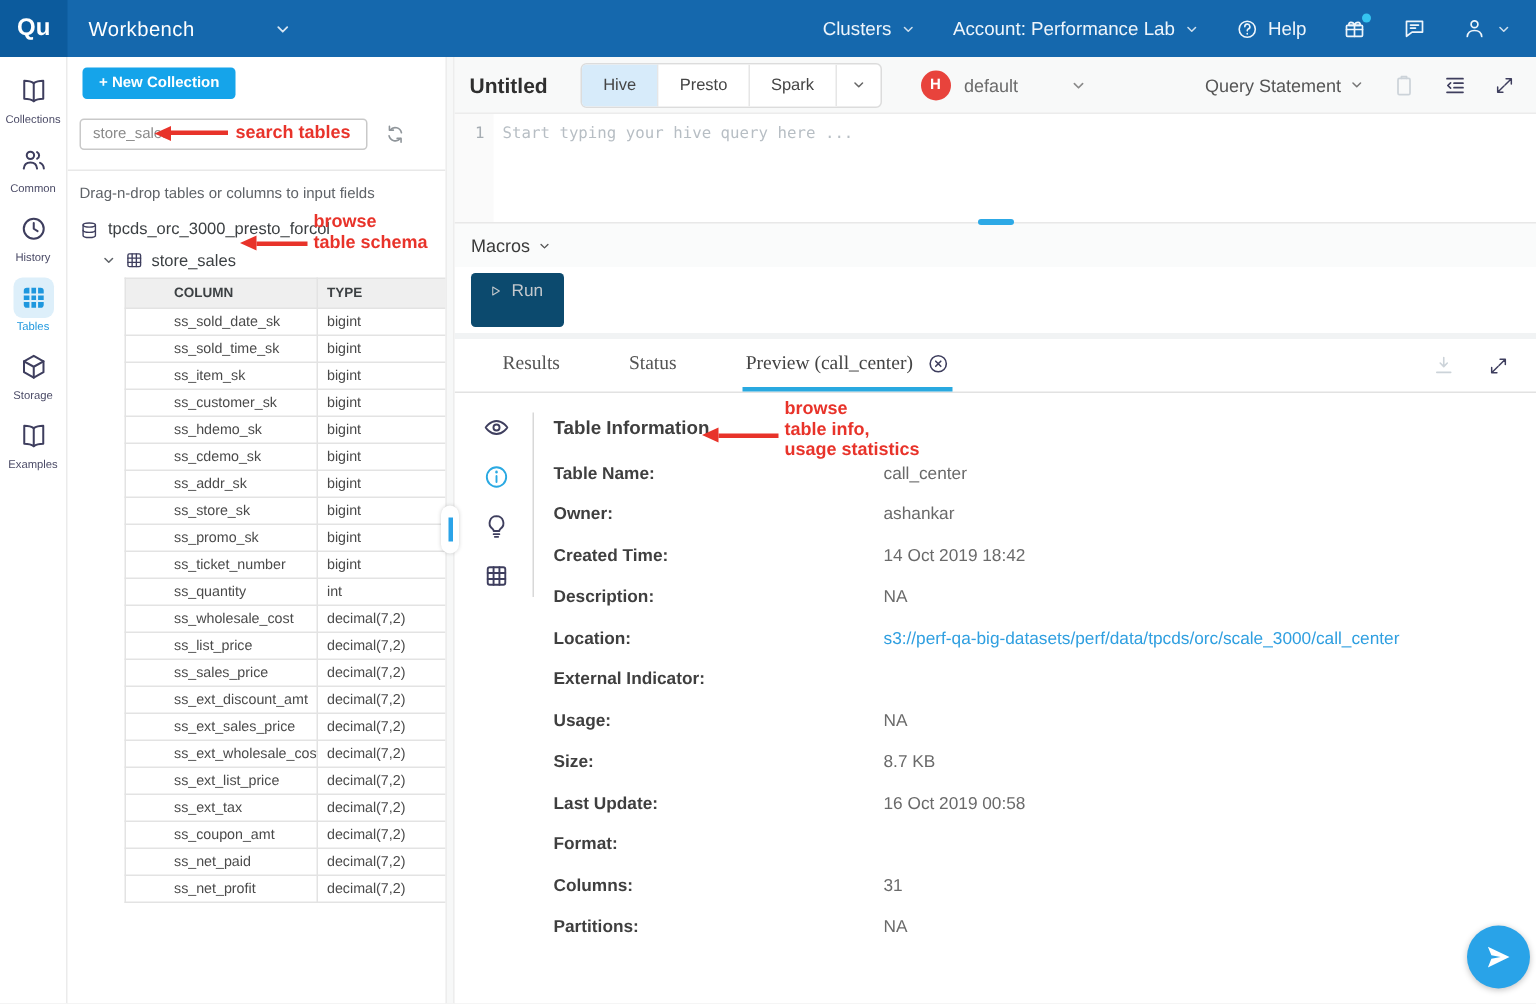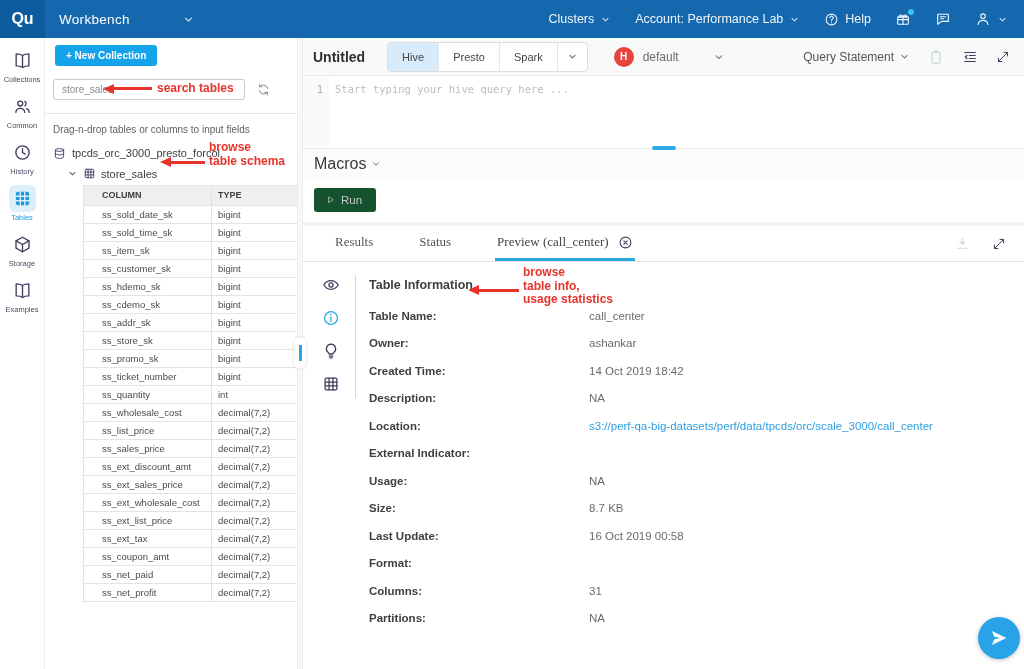--- a/index.html
+++ b/index.html
@@ -44,21 +44,21 @@
   .tree-db-row { display:flex; align-items:flex-start; gap:6px; margin-top:12px; cursor:pointer; }
   .db-ic { width:13px; height:13px; color:#3e3e5e; }
   .tree-db-label { font-size:11px; color:#3c4043; }
   .tree-table-row { display:flex; align-items:center; gap:5px; margin-top:7px; padding-left:14px; cursor:pointer; }
   .tree-chev { width:11px; height:11px; color:#5f6368; }
   .tbl-ic { width:13px; height:13px; color:#3e3e5e; }
   .tree-table-label { font-size:11px; color:#3c4043; }
   .schema-table { border-collapse:collapse; margin:5px 0 0 30px; width:214px; table-layout:fixed; }
   .schema-table th, .schema-table td { border:1px solid #e3e3e3; font-size:9.5px; color:#4a4a4a; padding:3px 6px; line-height:11px; text-align:left; overflow:hidden; white-space:nowrap; }
   .schema-table th { background:#efefef; font-size:9px; font-weight:bold; color:#3c4043; padding:4px 6px; }
-  .schema-table th:first-child, .schema-table td:first-child { padding-left:18px; width:128px; }
+  .schema-table th:first-child, .schema-table td:first-child { padding-left:32px; width:128px; }
   .schema-table td:last-child, .schema-table th:last-child { width:86px; }
   .schema-table tr { background:#fff; }
 
   
   .panel-divider { position:absolute; left:297px; top:38px; bottom:0; width:6px; background:#f7f8f8; border-left:1px solid #ededed; border-right:1px solid #ededed; z-index:6; }
   .divider-handle { position:absolute; left:-4px; top:299px; width:12px; height:32px; background:#fff; border-radius:6px; box-shadow:0 0 3px rgba(0,0,0,.18); display:flex; align-items:center; justify-content:center; cursor:col-resize; }
   .divider-handle i { width:3px; height:16px; background:#2aa3e8; display:block; }
 
   
   .main { position:absolute; left:303px; top:38px; right:0; bottom:0; background:#fff; }
@@ -78,25 +78,25 @@
   .tb-ic { width:16px; height:16px; cursor:pointer; }
   .tb-ic.muted { color:#ccd3d9; }
   .tb-ic.dark { color:#3e3e5e; }
 
   .editor { position:absolute; left:0; right:0; top:38px; height:72px; background:#fff; display:flex; }
   .gutter { width:26px; background:#fafafa; text-align:right; padding:7px 6px 0 0; font-family:"DejaVu Sans Mono", monospace; font-size:10.5px; color:#a6adb3; }
   .code-area { flex:1; padding:7px 17px 0 6px; font-family:"DejaVu Sans Mono", monospace; font-size:10.5px; color:#b7bec4; }
 
   .macros { position:absolute; left:0; right:0; top:110px; height:30px; background:#fafbfb; border-top:1px solid #e8e8e8; display:flex; align-items:center; padding-left:11px; }
   .macros-handle { position:absolute; top:-3px; left:50%; transform:translateX(-50%); width:24px; height:4px; border-radius:2px; background:#2da9e6; cursor:row-resize; }
-  .macros-label { font-size:16px; color:#3a3a3a; }
+  .macros-label { font-size:12px; color:#3a3a3a; }
   .macros .ic { width:10px; height:10px; color:#555; margin-left:5px; }
 
   .runrow { position:absolute; left:0; right:0; top:140px; height:44px; background:#fff; display:flex; align-items:center; padding-left:11px; }
-  .run-btn { display:flex; align-items:center; gap:6px; background:#14532d; color:#c3c8cc; font-size:11.5px; border:none; border-radius:3px; padding:6px 14px 6px 11px; font-family:inherit; }
+  .run-btn { display:flex; align-items:center; gap:6px; background:#0c4a6e; color:#c3c8cc; font-size:11.5px; border:none; border-radius:3px; padding:6px 14px 18px 11px; font-family:inherit; }
   .run-btn .ic { width:10px; height:10px; }
 
   .section-gap { position:absolute; left:0; right:0; top:184px; height:4px; background:#f1f3f4; }
 
   .tabs { position:absolute; left:0; right:0; top:188px; height:36px; background:#fff; border-bottom:1px solid #e2e2e2; display:flex; align-items:stretch; padding-left:30px; }
   .tab { display:flex; align-items:center; font-size:13px; color:#555; margin-right:42px; cursor:pointer; border-bottom:3px solid transparent; padding:12px 2px;font-family:Liberation Serif, serif; }
   .tab.active { border-bottom-color:#29a9e0; color:#444; }
   .tab-close { width:15px; height:15px; color:#3e3e5e; margin-left:9px; cursor:pointer; }
   .tabs-right { margin-left:auto; display:flex; align-items:center; gap:22px; padding-right:18px; }
 

